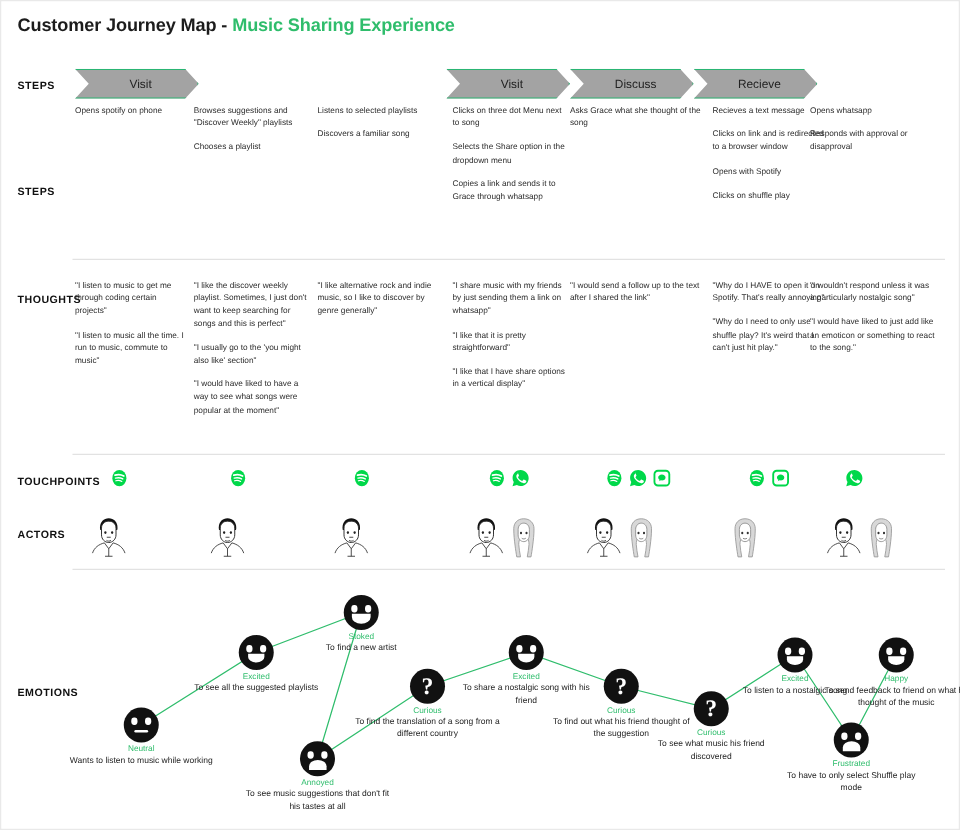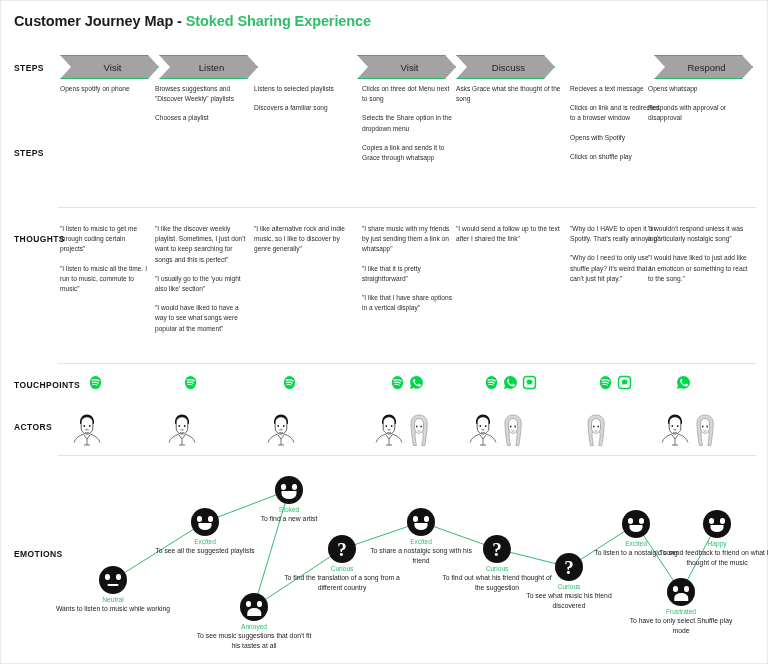--- a/index.html
+++ b/index.html
@@ -61,45 +61,42 @@
   .face.q .qm{color:#fff;font-size:19px;font-weight:bold;line-height:1;font-family:"Liberation Serif",serif;}
   .emo-name{font-size:6.6px;color:#2fbd6c;margin-top:2px;font-weight:500;}
   .emo-desc{font-size:6.8px;color:#232323;line-height:9.6px;margin-top:1px;}
 </style>
 </head>
 <body>
 
 <div class="frame"></div>
 
 <div class="title">
-  <span class="black">Customer Journey Map - </span><span class="green">Stoked Sharing Experience</span>
+  <span class="black">Customer Journey Map - </span><span class="green">Music Sharing Experience</span>
 </div>
 
 <div class="rowlabel" style="top:63px">STEPS</div>
 <div class="rowlabel" style="top:148px">STEPS</div>
 <div class="rowlabel" style="top:234px">THOUGHTS</div>
 <div class="rowlabel" style="top:380px">TOUCHPOINTS</div>
 <div class="rowlabel" style="top:422px">ACTORS</div>
 <div class="rowlabel" style="top:549px">EMOTIONS</div>
 
 <div class="stage-band" id="stage-band">
     <div class="chev first" style="left: 0px; width: 99px;">
       <span class="chev-lbl">Visit</span>
     </div>
-    <div class="chev" style="left: 99px; width: 99px;">
-      <span class="chev-lbl">Listen</span>
-    </div>
     <div class="chev" style="left: 297px; width: 99px;">
       <span class="chev-lbl">Visit</span>
     </div>
     <div class="chev" style="left: 396px; width: 99px;">
       <span class="chev-lbl">Discuss</span>
     </div>
-    <div class="chev" style="left: 594px; width: 99px;">
-      <span class="chev-lbl">Respond</span>
+    <div class="chev" style="left: 495px; width: 99px;">
+      <span class="chev-lbl">Recieve</span>
     </div>
   </div>
 
 <div id="steps-layer">
     <div class="cellcol" style="left: 60px; top: 84px; width: 92px;">
       <p>Opens spotify on phone</p>
     </div>
     <div class="cellcol" style="left: 155px; top: 84px; width: 95px;">
       <p>Browses suggestions and "Discover Weekly" playlists</p>
       <p>Chooses a playlist</p>

